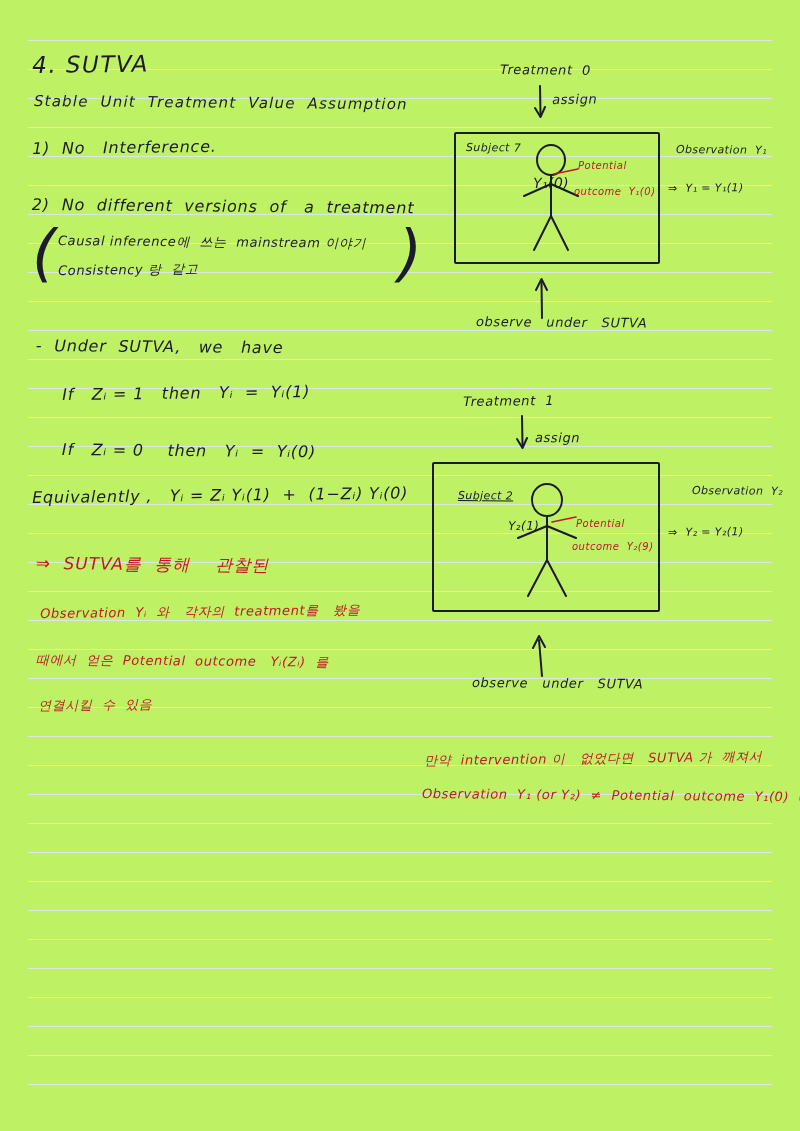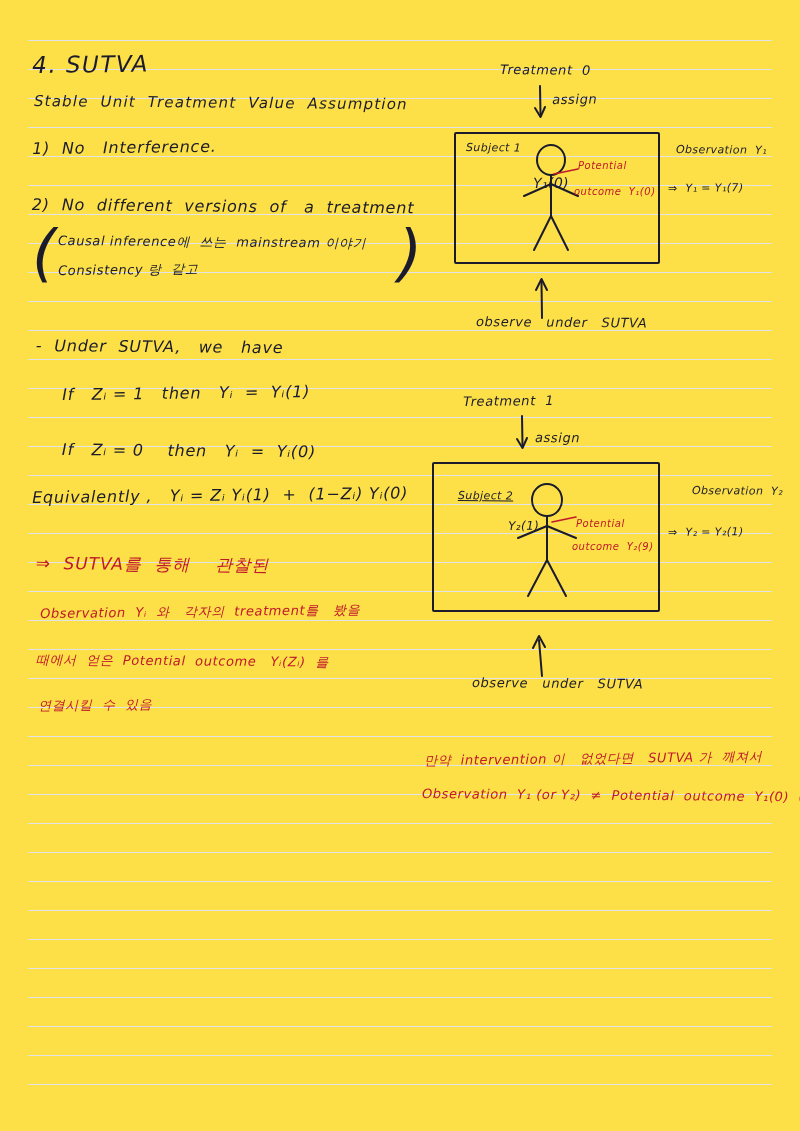--- a/index.html
+++ b/index.html
@@ -12,21 +12,21 @@
     height: 1131px;
     position: relative;
     overflow: hidden;
     font-family: "DejaVu Sans", sans-serif;
   }
 
   
   #paper {
     position: absolute;
     inset: 0;
-    background: #fde047;
+    background: #bef264;
   }
   .rule {
     position: absolute;
     left: 28px;
     right: 28px;
     height: 1px;
     background: #e2e3e6;
   }
 
   
@@ -138,40 +138,40 @@
   <div class="hw ink t-small j2" style="left:500px; top:62px;">Treatment  0</div>
 
   <svg class="arrow-svg" style="left:528px; top:84px;" width="30" height="40" viewBox="0 0 30 40">
     <path d="M12 2 L12.5 30" stroke="#1b1b2b" stroke-width="2" fill="none" stroke-linecap="round"></path>
     <path d="M7 24 L12.5 33 L17 23" stroke="#1b1b2b" stroke-width="2" fill="none" stroke-linecap="round" stroke-linejoin="round"></path>
   </svg>
   <div class="hw ink t-small j1" style="left:552px; top:92px;">assign</div>
 
   <div class="subject-box" style="left:454px; top:132px; width:202px; height:128px;"></div>
 
-  <div class="hw ink t-tiny j2" style="left:466px; top:141px;">Subject 1</div>
+  <div class="hw ink t-tiny j2" style="left:466px; top:141px;">Subject 7</div>
 
   <svg class="figure-svg" style="left:506px; top:142px;" width="90" height="112" viewBox="0 0 90 112">
     <ellipse cx="45" cy="18" rx="14" ry="15" stroke="#1b1b2b" stroke-width="2" fill="none"></ellipse>
     <path d="M45 33 L45 74" stroke="#1b1b2b" stroke-width="2" fill="none" stroke-linecap="round"></path>
     <path d="M45 42 L18 54" stroke="#1b1b2b" stroke-width="2" fill="none" stroke-linecap="round"></path>
     <path d="M45 42 L72 54" stroke="#1b1b2b" stroke-width="2" fill="none" stroke-linecap="round"></path>
     <path d="M45 74 L28 108" stroke="#1b1b2b" stroke-width="2" fill="none" stroke-linecap="round"></path>
     <path d="M45 74 L62 108" stroke="#1b1b2b" stroke-width="2" fill="none" stroke-linecap="round"></path>
   </svg>
   <div class="hw ink t-tiny j1" style="left:533px; top:175px; font-size:14px;">Y₁(0)</div>
 
   <svg class="callout-svg" style="left:552px; top:164px;" width="30" height="16" viewBox="0 0 30 16">
     <path d="M2 10 L26 5" stroke="#c0182a" stroke-width="1.6" fill="none" stroke-linecap="round"></path>
   </svg>
   <div class="hw red ink" style="left:578px; top:160px; font-size:10px;">Potential</div>
   <div class="hw red ink" style="left:574px; top:186px; font-size:10px;text-align:center;">outcome  Y₁(0)</div>
 
   <div class="hw ink t-tiny j2" style="left:676px; top:143px;">Observation  Y₁</div>
-  <div class="hw ink t-tiny j1" style="left:668px; top:182px;">⇒  Y₁ = Y₁(7)</div>
+  <div class="hw ink t-tiny j1" style="left:668px; top:182px;">⇒  Y₁ = Y₁(1)</div>
 
   <svg class="arrow-svg" style="left:528px; top:276px;" width="30" height="44" viewBox="0 0 30 44">
     <path d="M14 42 L13.5 6" stroke="#1b1b2b" stroke-width="2" fill="none" stroke-linecap="round"></path>
     <path d="M8 14 L13.5 3 L19 14" stroke="#1b1b2b" stroke-width="2" fill="none" stroke-linecap="round" stroke-linejoin="round"></path>
   </svg>
   <div class="hw ink t-small j2" style="left:476px; top:314px;">observe   under   SUTVA</div>
 
   <div class="hw ink t-small j1" style="left:463px; top:394px;">Treatment  1</div>
 
   <svg class="arrow-svg" style="left:510px; top:414px;" width="30" height="42" viewBox="0 0 30 42">

